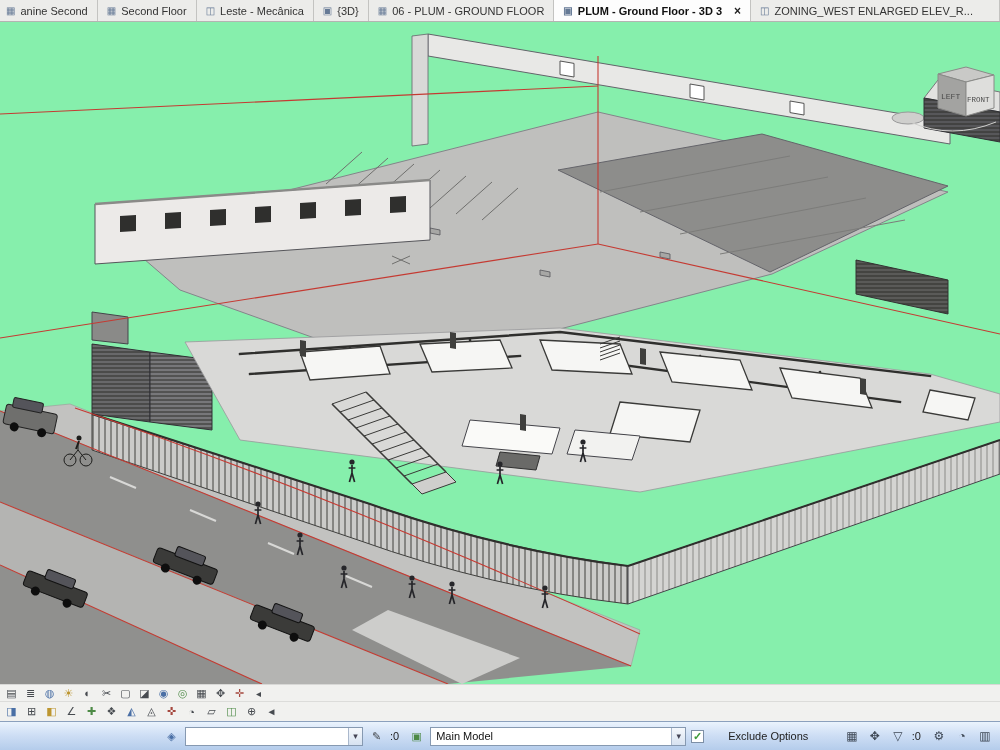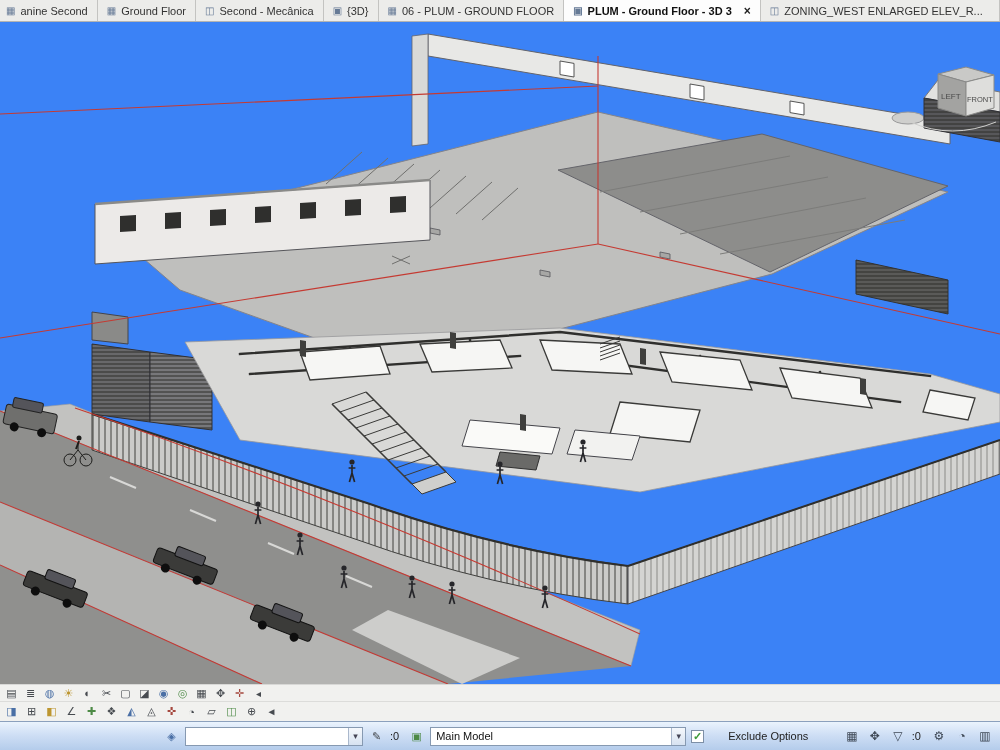--- a/index.html
+++ b/index.html
@@ -12,21 +12,21 @@
     display:flex; align-items:stretch; overflow:hidden; }
   .tab { display:flex; align-items:center; gap:5px; padding:0 9px;
     border-right:1px solid #c3c3c1; white-space:nowrap; color:#333; cursor:default; }
   .tab.cut { margin-left:-3px; }
   .tab.active { background:#fdfdfd; color:#111; font-weight:bold; }
   .tab.fill { flex:1; overflow:hidden; }
   .tab-ic { color:#667a96; font-size:10px; }
   .tab-close { margin-left:7px; font-weight:bold; color:#222; font-size:12px; line-height:1; }
 
   
-  .viewport { position:relative; height:662px; background:#3b82f6; overflow:hidden; }
+  .viewport { position:relative; height:662px; background:#86efac; overflow:hidden;font-family:Liberation Mono, monospace; }
   .viewport svg { position:absolute; left:0; top:0; }
 
   .person circle { fill:#26262a; }
   .person path { stroke:#26262a; stroke-width:1.7; fill:none; }
   .car rect { fill:#3b3b39; stroke:#121212; stroke-width:1; }
   .car .cab { fill:#54545a; }
   .car .wh { fill:#0e0e0e; stroke:none; }
   .suv rect { fill:#6f6f6d; stroke:#222; }
   .wallcut { stroke:#2f2f2d; stroke-width:2.4; fill:none; stroke-linecap:square; }
   .thinline { stroke:#6f6f6d; stroke-width:1; fill:none; }
@@ -66,25 +66,25 @@
 
 <div class="app">
 
   <div class="tab-bar">
     <div class="tab cut">
       <span class="tab-ic">▦</span>
       <span>anine Second</span>
     </div>
     <div class="tab">
       <span class="tab-ic">▦</span>
-      <span>Ground Floor</span>
+      <span>Second Floor</span>
     </div>
     <div class="tab">
       <span class="tab-ic">◫</span>
-      <span>Second - Mecânica</span>
+      <span>Leste - Mecânica</span>
     </div>
     <div class="tab">
       <span class="tab-ic">▣</span>
       <span>{3D}</span>
     </div>
     <div class="tab">
       <span class="tab-ic">▦</span>
       <span>06 - PLUM - GROUND FLOOR</span>
     </div>
     <div class="tab active">

